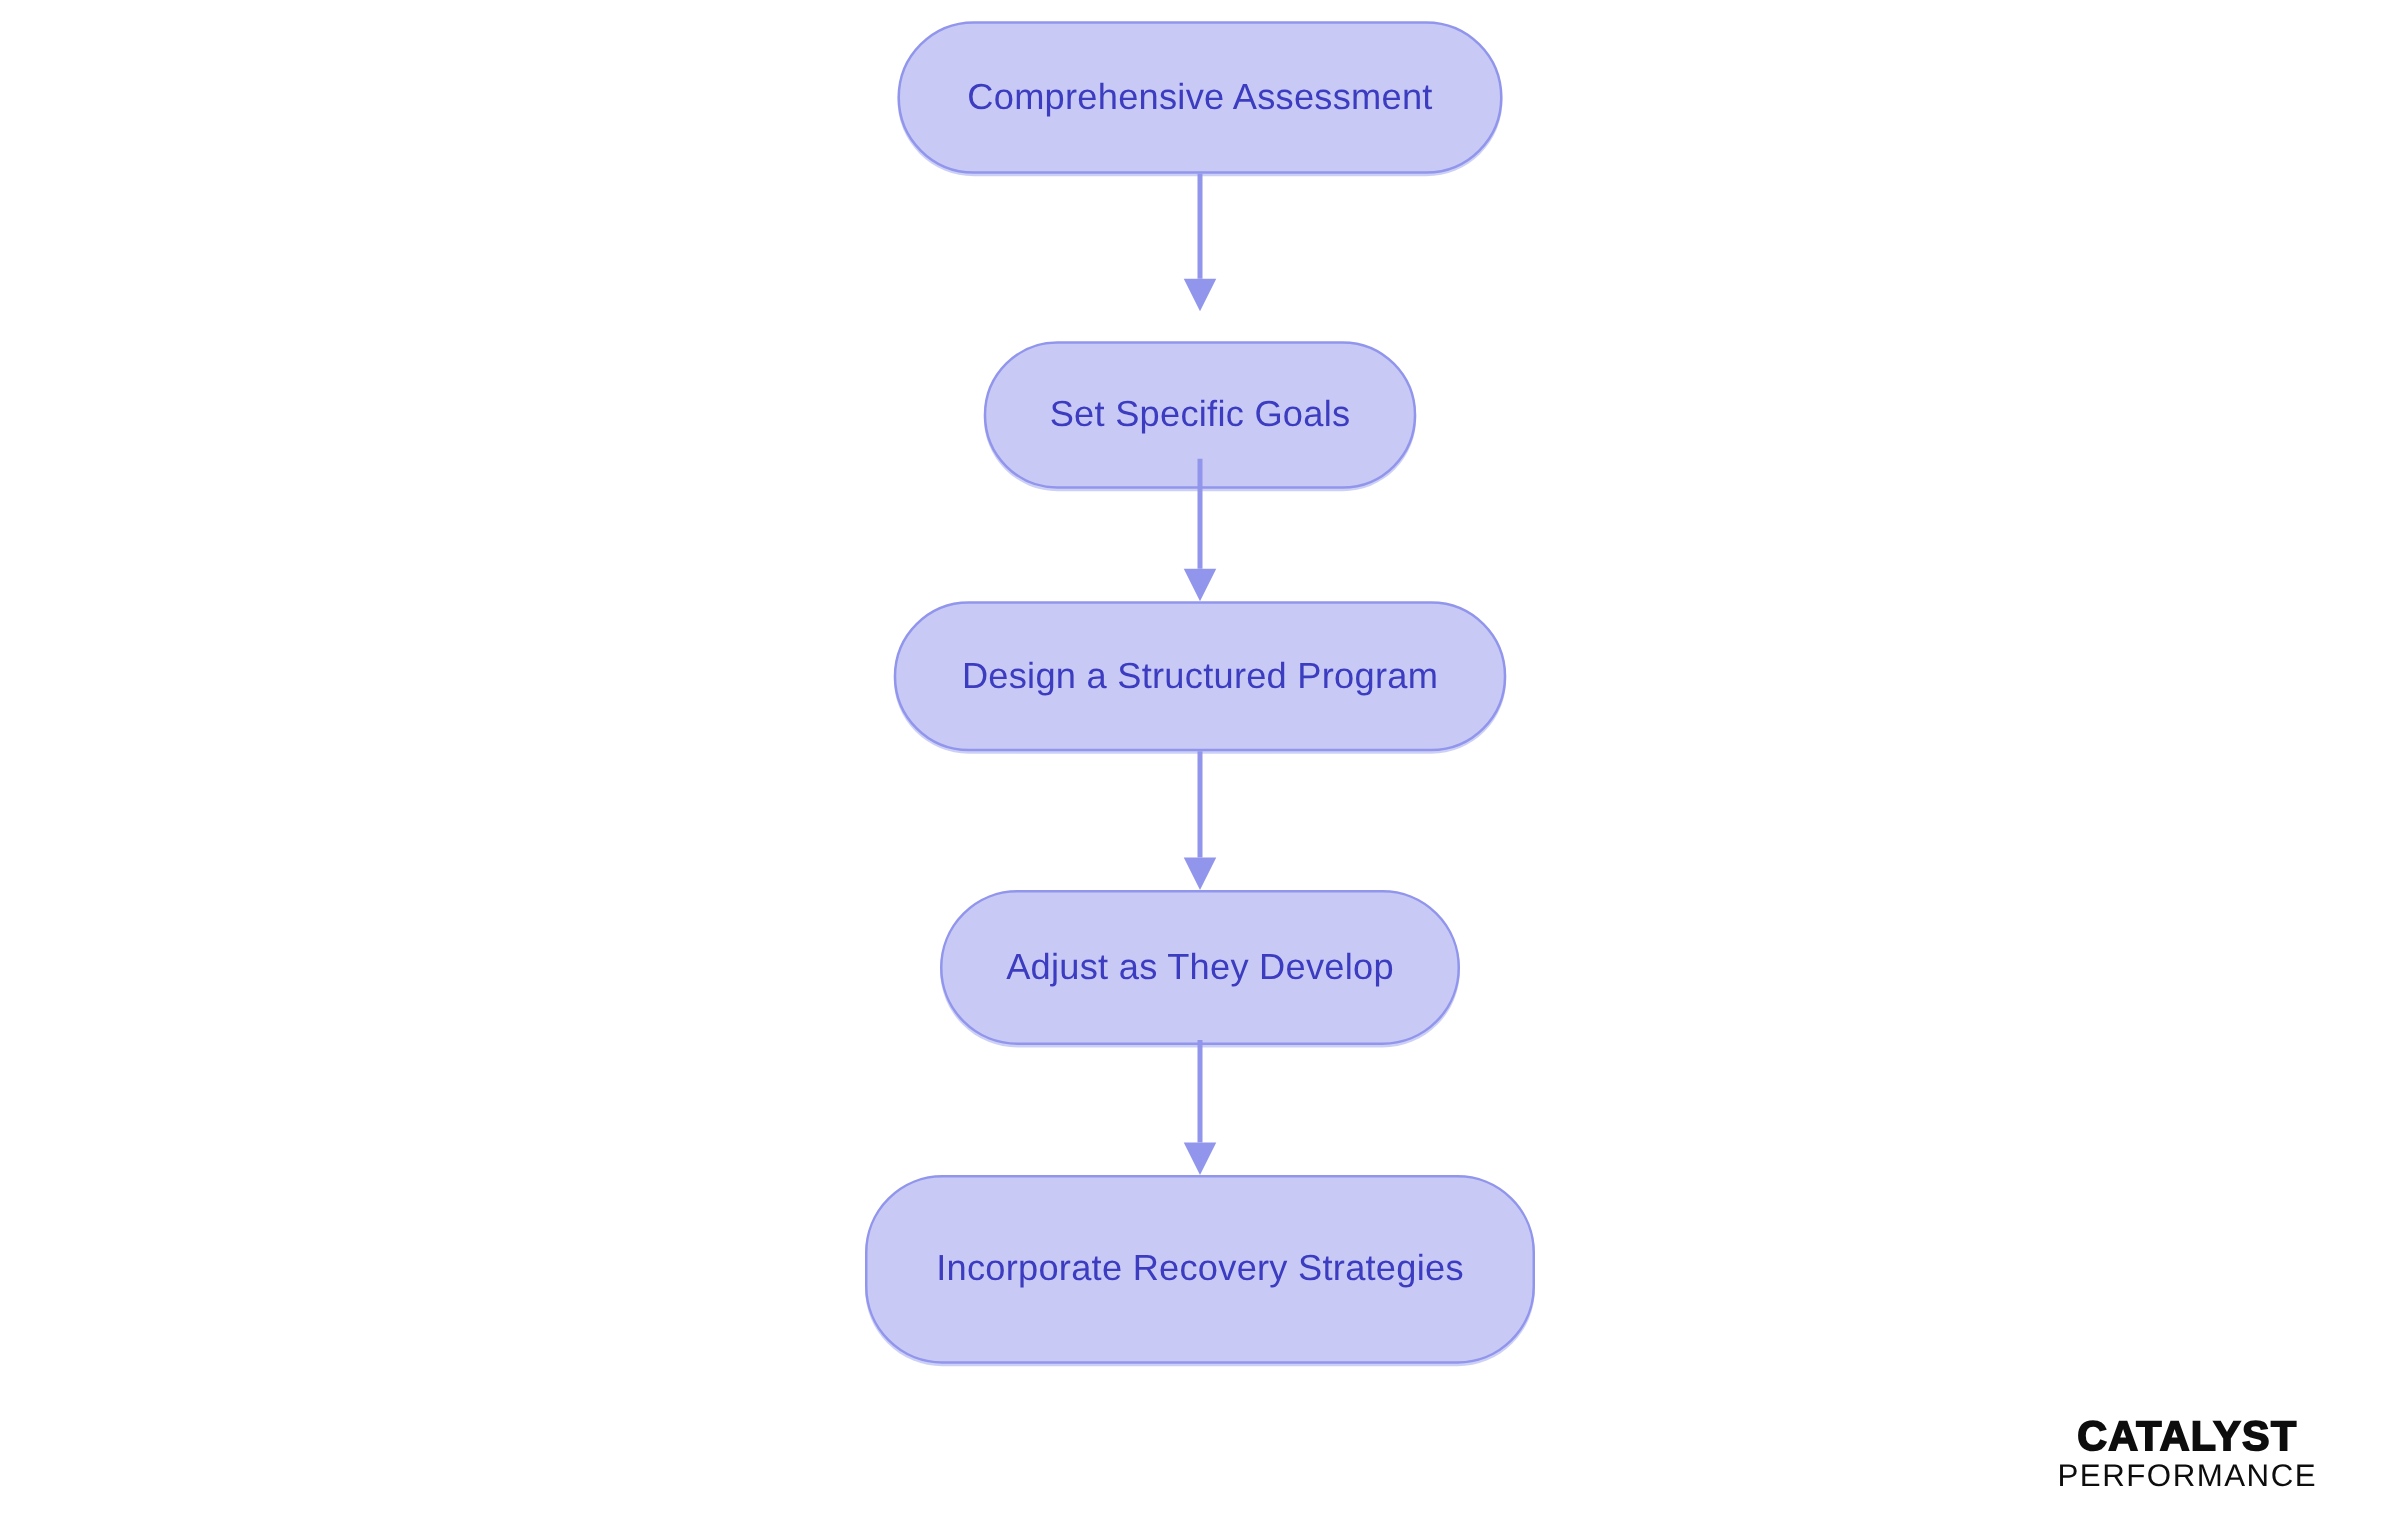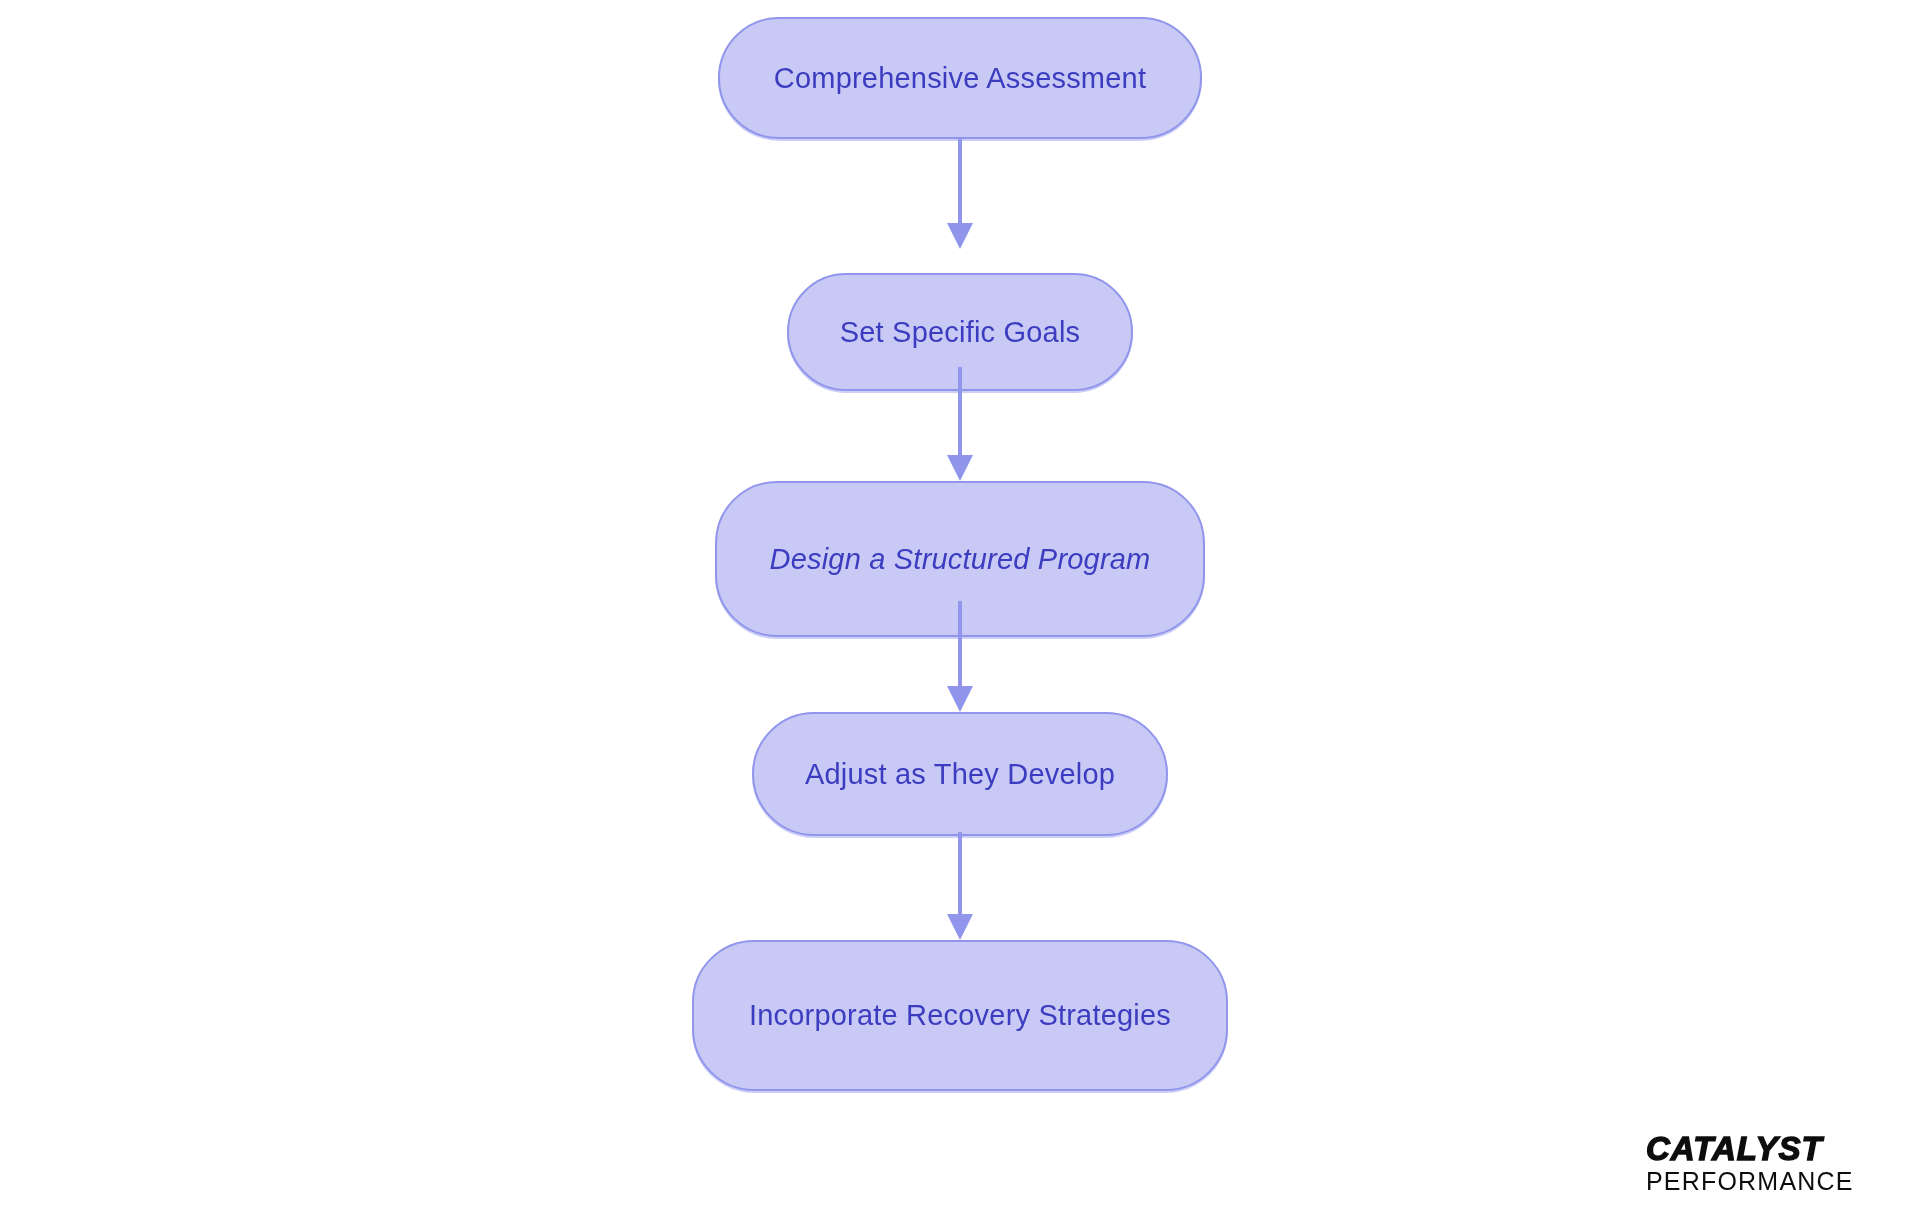--- a/index.html
+++ b/index.html
@@ -3,21 +3,21 @@
 <meta charset="utf-8">
 <style>
   :root {
     --node-fill: #c8caf5;
     --node-border: #9196ec;
     --node-text: #3c3cc0;
     --arrow: #9196ec;
     --background: #ffffff;
     --logo-text: #0d0d0d;
   }
-  * { margin: 0; padding: 0; box-sizing: border-box; }
+  * { margin: 0; padding: 0; box-sizing: border-box; text-align: center; }
   html, body { background: var(--background); }
   .canvas {
     position: relative;
     width: 1920px;
     height: 1215px;
     background: var(--background);
     overflow: hidden;
     font-family: "Liberation Sans", sans-serif;
   }
   .node {
@@ -34,21 +34,21 @@
   }
   .node-label {
     color: var(--node-text);
     font-size: 29px;
     font-weight: 500;
     letter-spacing: 0.2px;
     white-space: nowrap;
   }
   .n1 { top: 17px;  width: 484px; height: 122px; }
   .n2 { top: 249px; width: 346px; height: 118px; margin-top: 24px; }
-  .n3 { top: 481px; width: 490px; height: 156px; font-style: italic; }
+  .n3 { top: 481px; width: 490px; height: 120px; }
   .n4 { top: 712px; width: 416px; height: 124px; }
   .n5 { top: 940px; width: 536px; height: 151px; }
 
   .arrow {
     position: absolute;
     left: 50%;
     transform: translateX(-50%);
     width: 28px;
     display: flex;
     flex-direction: column;
@@ -80,21 +80,20 @@
     text-align: left;
     line-height: 1;
   }
   .logo-title {
     font-family: "Liberation Sans", sans-serif;
     font-weight: 700;
     font-size: 33px;
     letter-spacing: 1px;
     -webkit-text-stroke: 1.4px var(--logo-text);
     white-space: nowrap;
-    font-style: italic;
   }
   .logo-subtitle {
     margin-top: 4px;
     font-family: "Liberation Sans", sans-serif;
     font-weight: 400;
     font-size: 25px;
     letter-spacing: 1.2px;
     white-space: nowrap;
   }
 </style>

